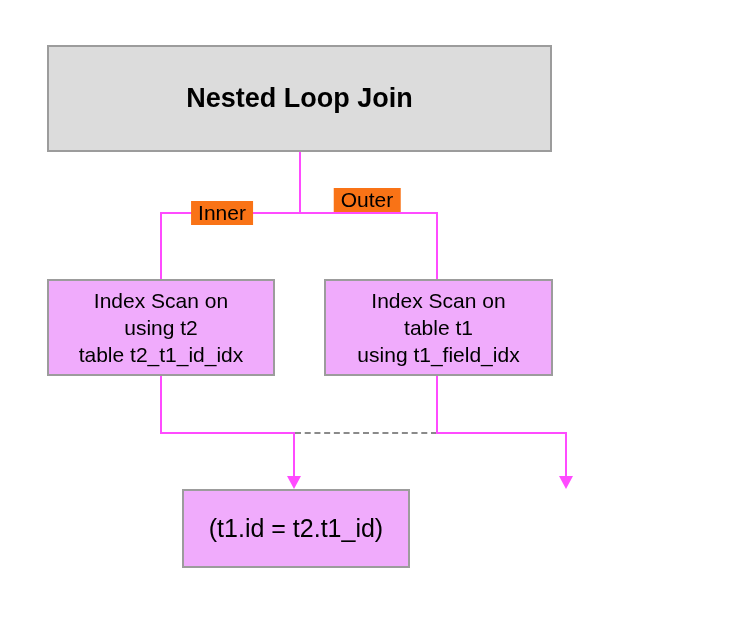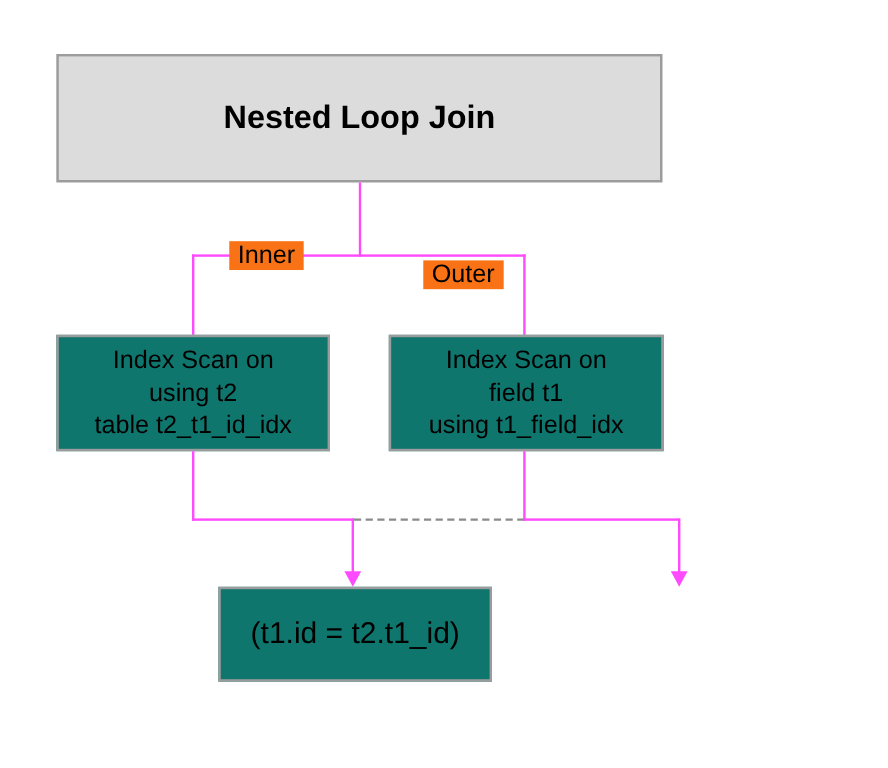--- a/index.html
+++ b/index.html
@@ -22,21 +22,21 @@
     box-sizing: border-box;
     border: 2px solid #9c9c9c;
     display: flex;
     flex-direction: column;
     align-items: center;
     justify-content: center;
     text-align: center;
     color: #000000;
   }
   .node.gray  { background: #dcdcdc; }
-  .node.green { background: #0f766e; }
+  .node.green { background: #f0abfc; }
   #root-node {
     left: 47px; top: 45px; width: 505px; height: 107px;
     font-size: 27px; font-weight: bold;
   }
   #inner-scan-node { left: 47px;  top: 279px; width: 228px; height: 97px; font-size: 21px; line-height: 27px; }
   #outer-scan-node { left: 324px; top: 279px; width: 229px; height: 97px; font-size: 21px; line-height: 27px; }
   #join-cond-node   { left: 182px; top: 489px; width: 228px; height: 79px; font-size: 25px; }
   #filter-cond-node { left: 455px; top: 489px; width: 226px; height: 79px; font-size: 21px; }
 
   .mline { position: absolute; background: #ff4bff; }
@@ -74,31 +74,31 @@
   </div>
 
   <div class="mline v" style="left:299px; top:152px; height:62px;"></div>
 
   <div class="mline h" style="left:160px; top:212px; width:278px;"></div>
 
   <div class="mline v" style="left:160px; top:212px; height:67px;"></div>
   <div class="mline v" style="left:436px; top:212px; height:67px;"></div>
 
   <span class="edge-label" style="left:222px; top:213px;">Inner</span>
-  <span class="edge-label" style="left:367px; top:229px;margin-left:19px;">Outer</span>
+  <span class="edge-label" style="left:367px; top:200px;">Outer</span>
 
   <div id="inner-scan-node" class="node green">
     <span>Index Scan on</span>
     <span>using t2</span>
     <span>table t2_t1_id_idx</span>
   </div>
 
   <div id="outer-scan-node" class="node green">
     <span>Index Scan on</span>
-    <span>field t1</span>
+    <span>table t1</span>
     <span>using t1_field_idx</span>
   </div>
 
   <div class="mline v" style="left:160px; top:376px; height:58px;"></div>
   <div class="mline h" style="left:160px; top:432px; width:135px;"></div>
   <div class="mline v" style="left:293px; top:432px; height:45px;"></div>
   <div class="arrowhead" style="left:287px; top:476px;"></div>
 
   <div class="dashline" style="left:295px; top:432px; width:142px;"></div>
 

